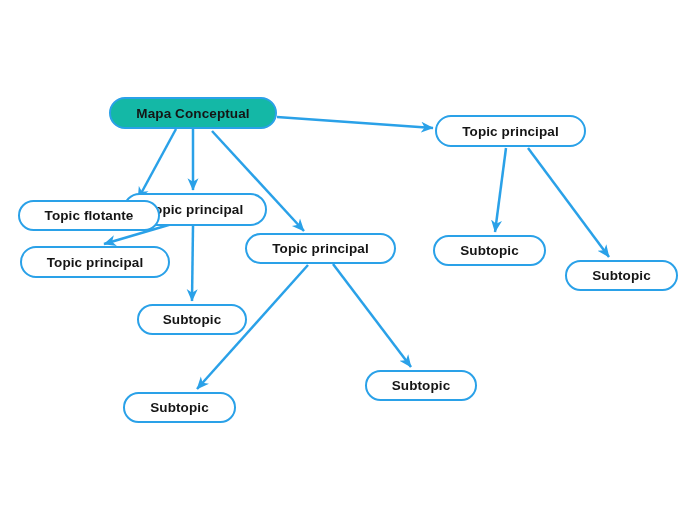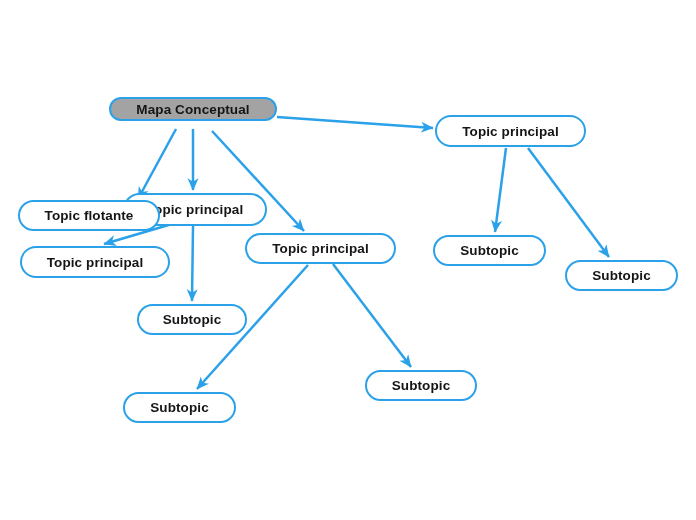--- a/index.html
+++ b/index.html
@@ -54,21 +54,21 @@
         <line x1="212" y1="131" x2="304" y2="231" stroke="#2AA1E8" stroke-width="2.5" marker-end="url(#arrowhead)"></line>
         <line x1="172" y1="224" x2="104" y2="244" stroke="#2AA1E8" stroke-width="2.5" marker-end="url(#arrowhead)"></line>
         <line x1="193" y1="226" x2="192" y2="301" stroke="#2AA1E8" stroke-width="2.5" marker-end="url(#arrowhead)"></line>
         <line x1="308" y1="265" x2="197" y2="389" stroke="#2AA1E8" stroke-width="2.5" marker-end="url(#arrowhead)"></line>
         <line x1="333" y1="264" x2="411" y2="367" stroke="#2AA1E8" stroke-width="2.5" marker-end="url(#arrowhead)"></line>
         <line x1="506" y1="148" x2="495" y2="232" stroke="#2AA1E8" stroke-width="2.5" marker-end="url(#arrowhead)"></line>
         <line x1="528" y1="148" x2="609" y2="257" stroke="#2AA1E8" stroke-width="2.5" marker-end="url(#arrowhead)"></line>
       </g>
   </svg>
   <div id="node-layer">
-      <div class="map-node" style="left: 109px; top: 97px; width: 168px; height: 24px; z-index: 4; border-color: rgb(42, 161, 232); background: #a3a3a3;">
+      <div class="map-node" style="left: 109px; top: 97px; width: 168px; height: 32px; z-index: 4; border-color: rgb(42, 161, 232); background: #14b8a6;">
         <span class="node-label" style="color: rgb(21, 21, 21);">Mapa Conceptual</span>
       </div>
       <div class="map-node" style="left: 435px; top: 115px; width: 151px; height: 32px; z-index: 4; border-color: rgb(42, 161, 232); background: rgb(255, 255, 255);">
         <span class="node-label" style="color: rgb(21, 21, 21);">Topic principal</span>
       </div>
       <div class="map-node" style="left: 123px; top: 193px; width: 144px; height: 33px; z-index: 2; border-color: rgb(42, 161, 232); background: rgb(255, 255, 255);">
         <span class="node-label" style="color: rgb(21, 21, 21);">Topic principal</span>
       </div>
       <div class="map-node" style="left: 18px; top: 200px; width: 142px; height: 31px; z-index: 3; border-color: rgb(42, 161, 232); background: rgb(255, 255, 255);">
         <span class="node-label" style="color: rgb(21, 21, 21);">Topic flotante</span>

